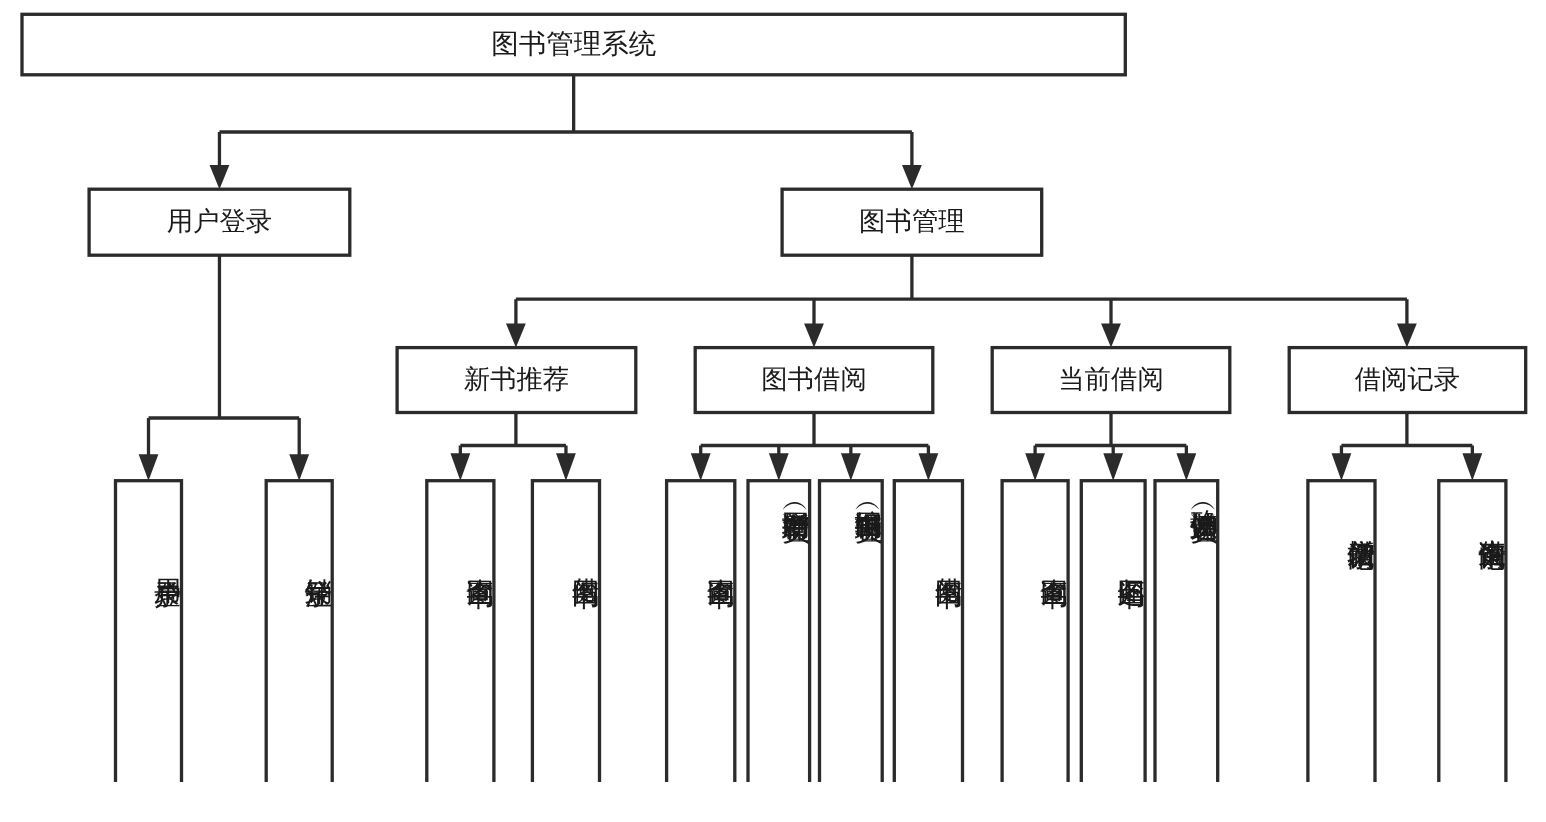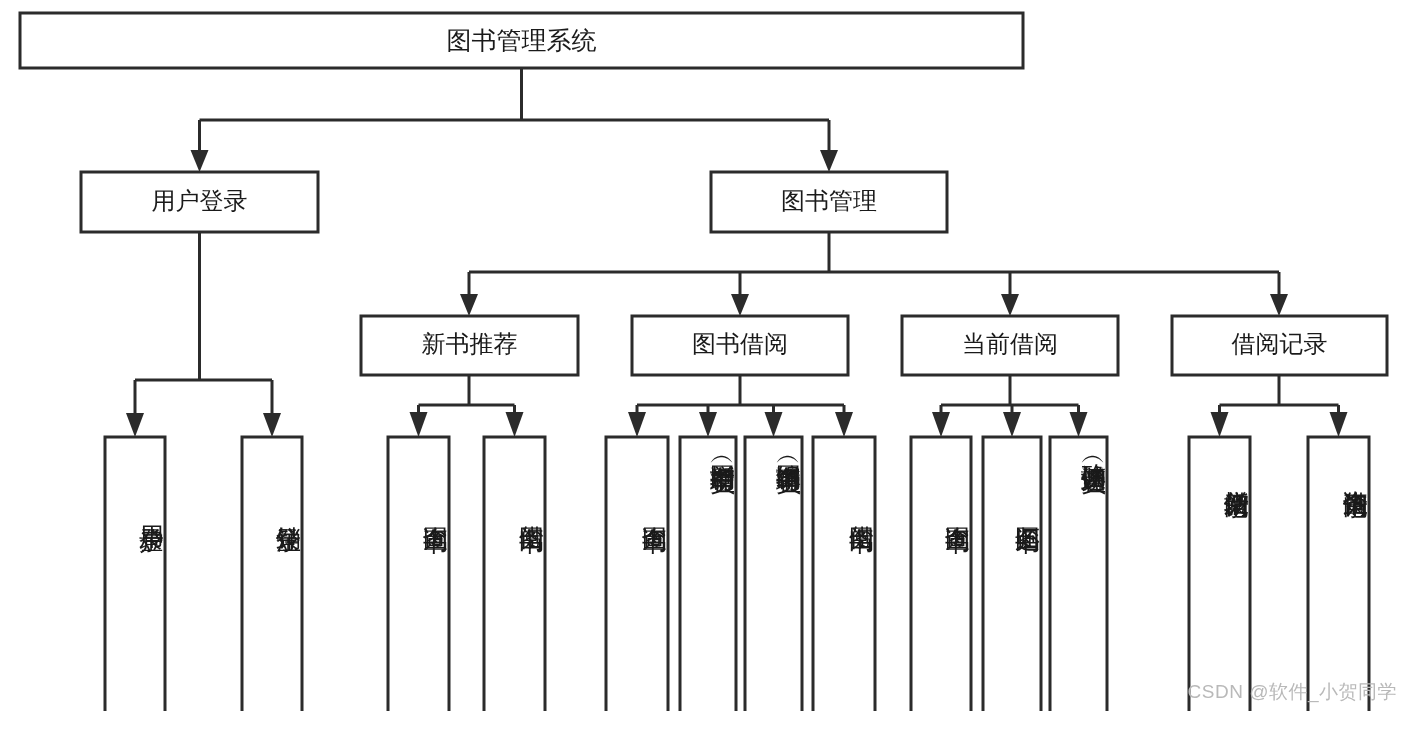--- a/index.html
+++ b/index.html
@@ -212,14 +212,13 @@
   <div class="leaf-label-wrap" style="left:606px; top:506px; width:62px;">查询图书</div>
   <div class="leaf-label-wrap" style="left:680px; top:444px; width:56px;">新增图书（管理员）</div>
   <div class="leaf-label-wrap" style="left:745px; top:444px; width:57px;">编辑图书（管理员）</div>
   <div class="leaf-label-wrap" style="left:813px; top:506px; width:62px;">借阅图书</div>
   <div class="leaf-label-wrap" style="left:911px; top:506px; width:60px;">查询图书</div>
   <div class="leaf-label-wrap" style="left:983px; top:506px; width:58px;">归还图书</div>
   <div class="leaf-label-wrap" style="left:1050px; top:444px; width:57px;">确认归还（管理员）</div>
   <div class="leaf-label-wrap" style="left:1189px; top:470px; width:61px;">新增借阅记录</div>
   <div class="leaf-label-wrap" style="left:1308px; top:470px; width:61px;">查询借阅记录</div>
 
-  <div class="watermark">CSDN @软件_小贺同学</div>
 </div>
 
 </body></html>

